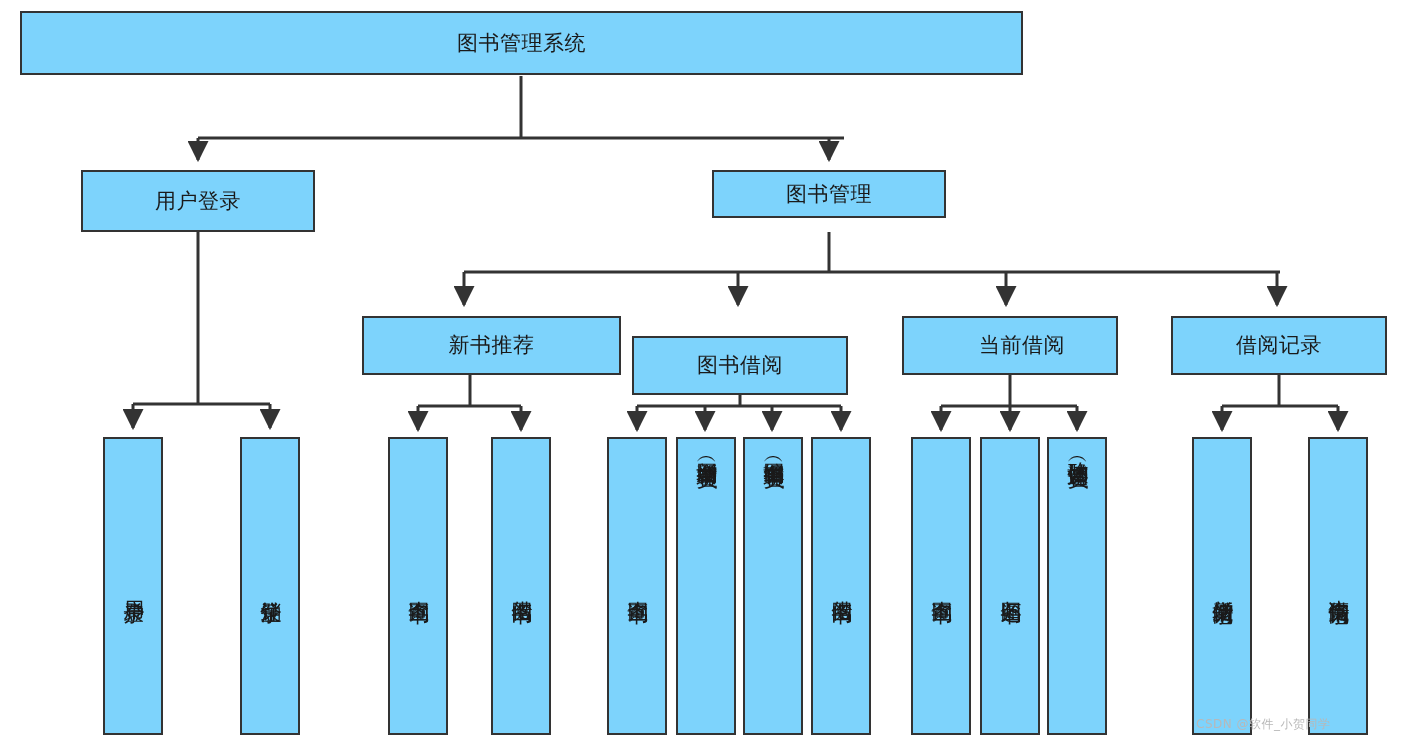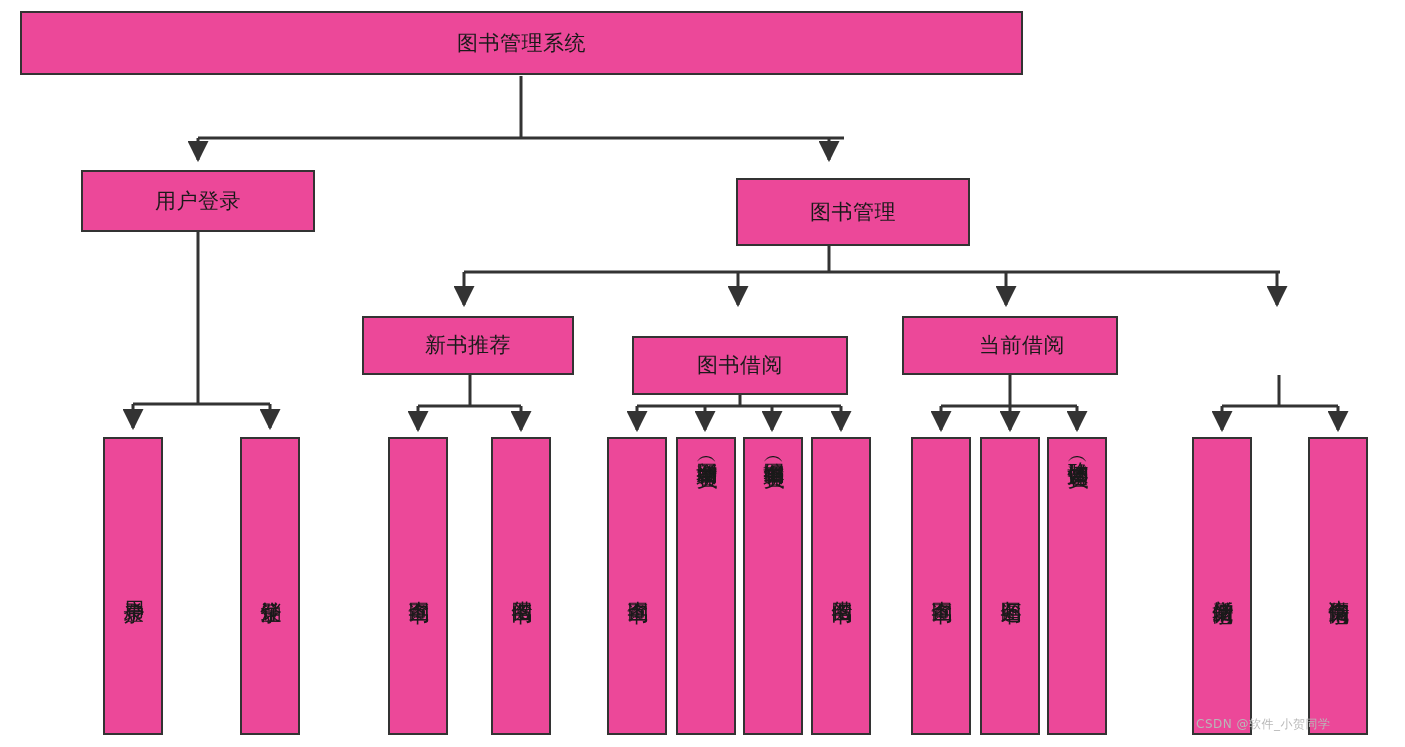--- a/index.html
+++ b/index.html
@@ -23,21 +23,21 @@
     left: 0;
     top: 0;
     width: 1405px;
     height: 747px;
     pointer-events: none;
   }
   .node {
     position: absolute;
     box-sizing: border-box;
     border: 2.5px solid #333333;
-    background: #ec4899;
+    background: #7dd3fc;
     display: flex;
     align-items: center;
     justify-content: center;
     color: #1a1a1a;
   }
   .node-h {
     font-size: 21px;
     letter-spacing: 0.5px;
     line-height: 1;
   }
@@ -121,32 +121,35 @@
     </g>
   </svg>
 
   <div class="node node-h" style="left:20px; top:11px; width:1003px; height:64px;">
     <span>图书管理系统</span>
   </div>
 
   <div class="node node-h" style="left:81px; top:170px; width:234px; height:62px;">
     <span>用户登录</span>
   </div>
-  <div class="node node-h" style="left:736px; top:170px; width:234px; height:68px;margin-top:8px;">
+  <div class="node node-h" style="left:712px; top:170px; width:234px; height:48px;">
     <span>图书管理</span>
   </div>
 
-  <div class="node node-h" style="left:362px; top:316px; width:212px; height:59px;">
+  <div class="node node-h" style="left:362px; top:316px; width:259px; height:59px;">
     <span>新书推荐</span>
   </div>
   <div class="node node-h" style="left:632px; top:336px; width:216px; height:59px;">
     <span>图书借阅</span>
   </div>
   <div class="node node-h" style="left:902px; top:316px; width:216px; height:59px;padding-left:24px;">
     <span>当前借阅</span>
+  </div>
+  <div class="node node-h" style="left:1171px; top:316px; width:216px; height:59px;">
+    <span>借阅记录</span>
   </div>
 
   <div class="node node-v centered" style="left:103px; top:437px; width:60px; height:298px;">
     <span class="vtext">用户登录</span>
   </div>
   <div class="node node-v centered" style="left:240px; top:437px; width:60px; height:298px;">
     <span class="vtext">注销登录</span>
   </div>
 
   <div class="node node-v centered" style="left:388px; top:437px; width:60px; height:298px;">

